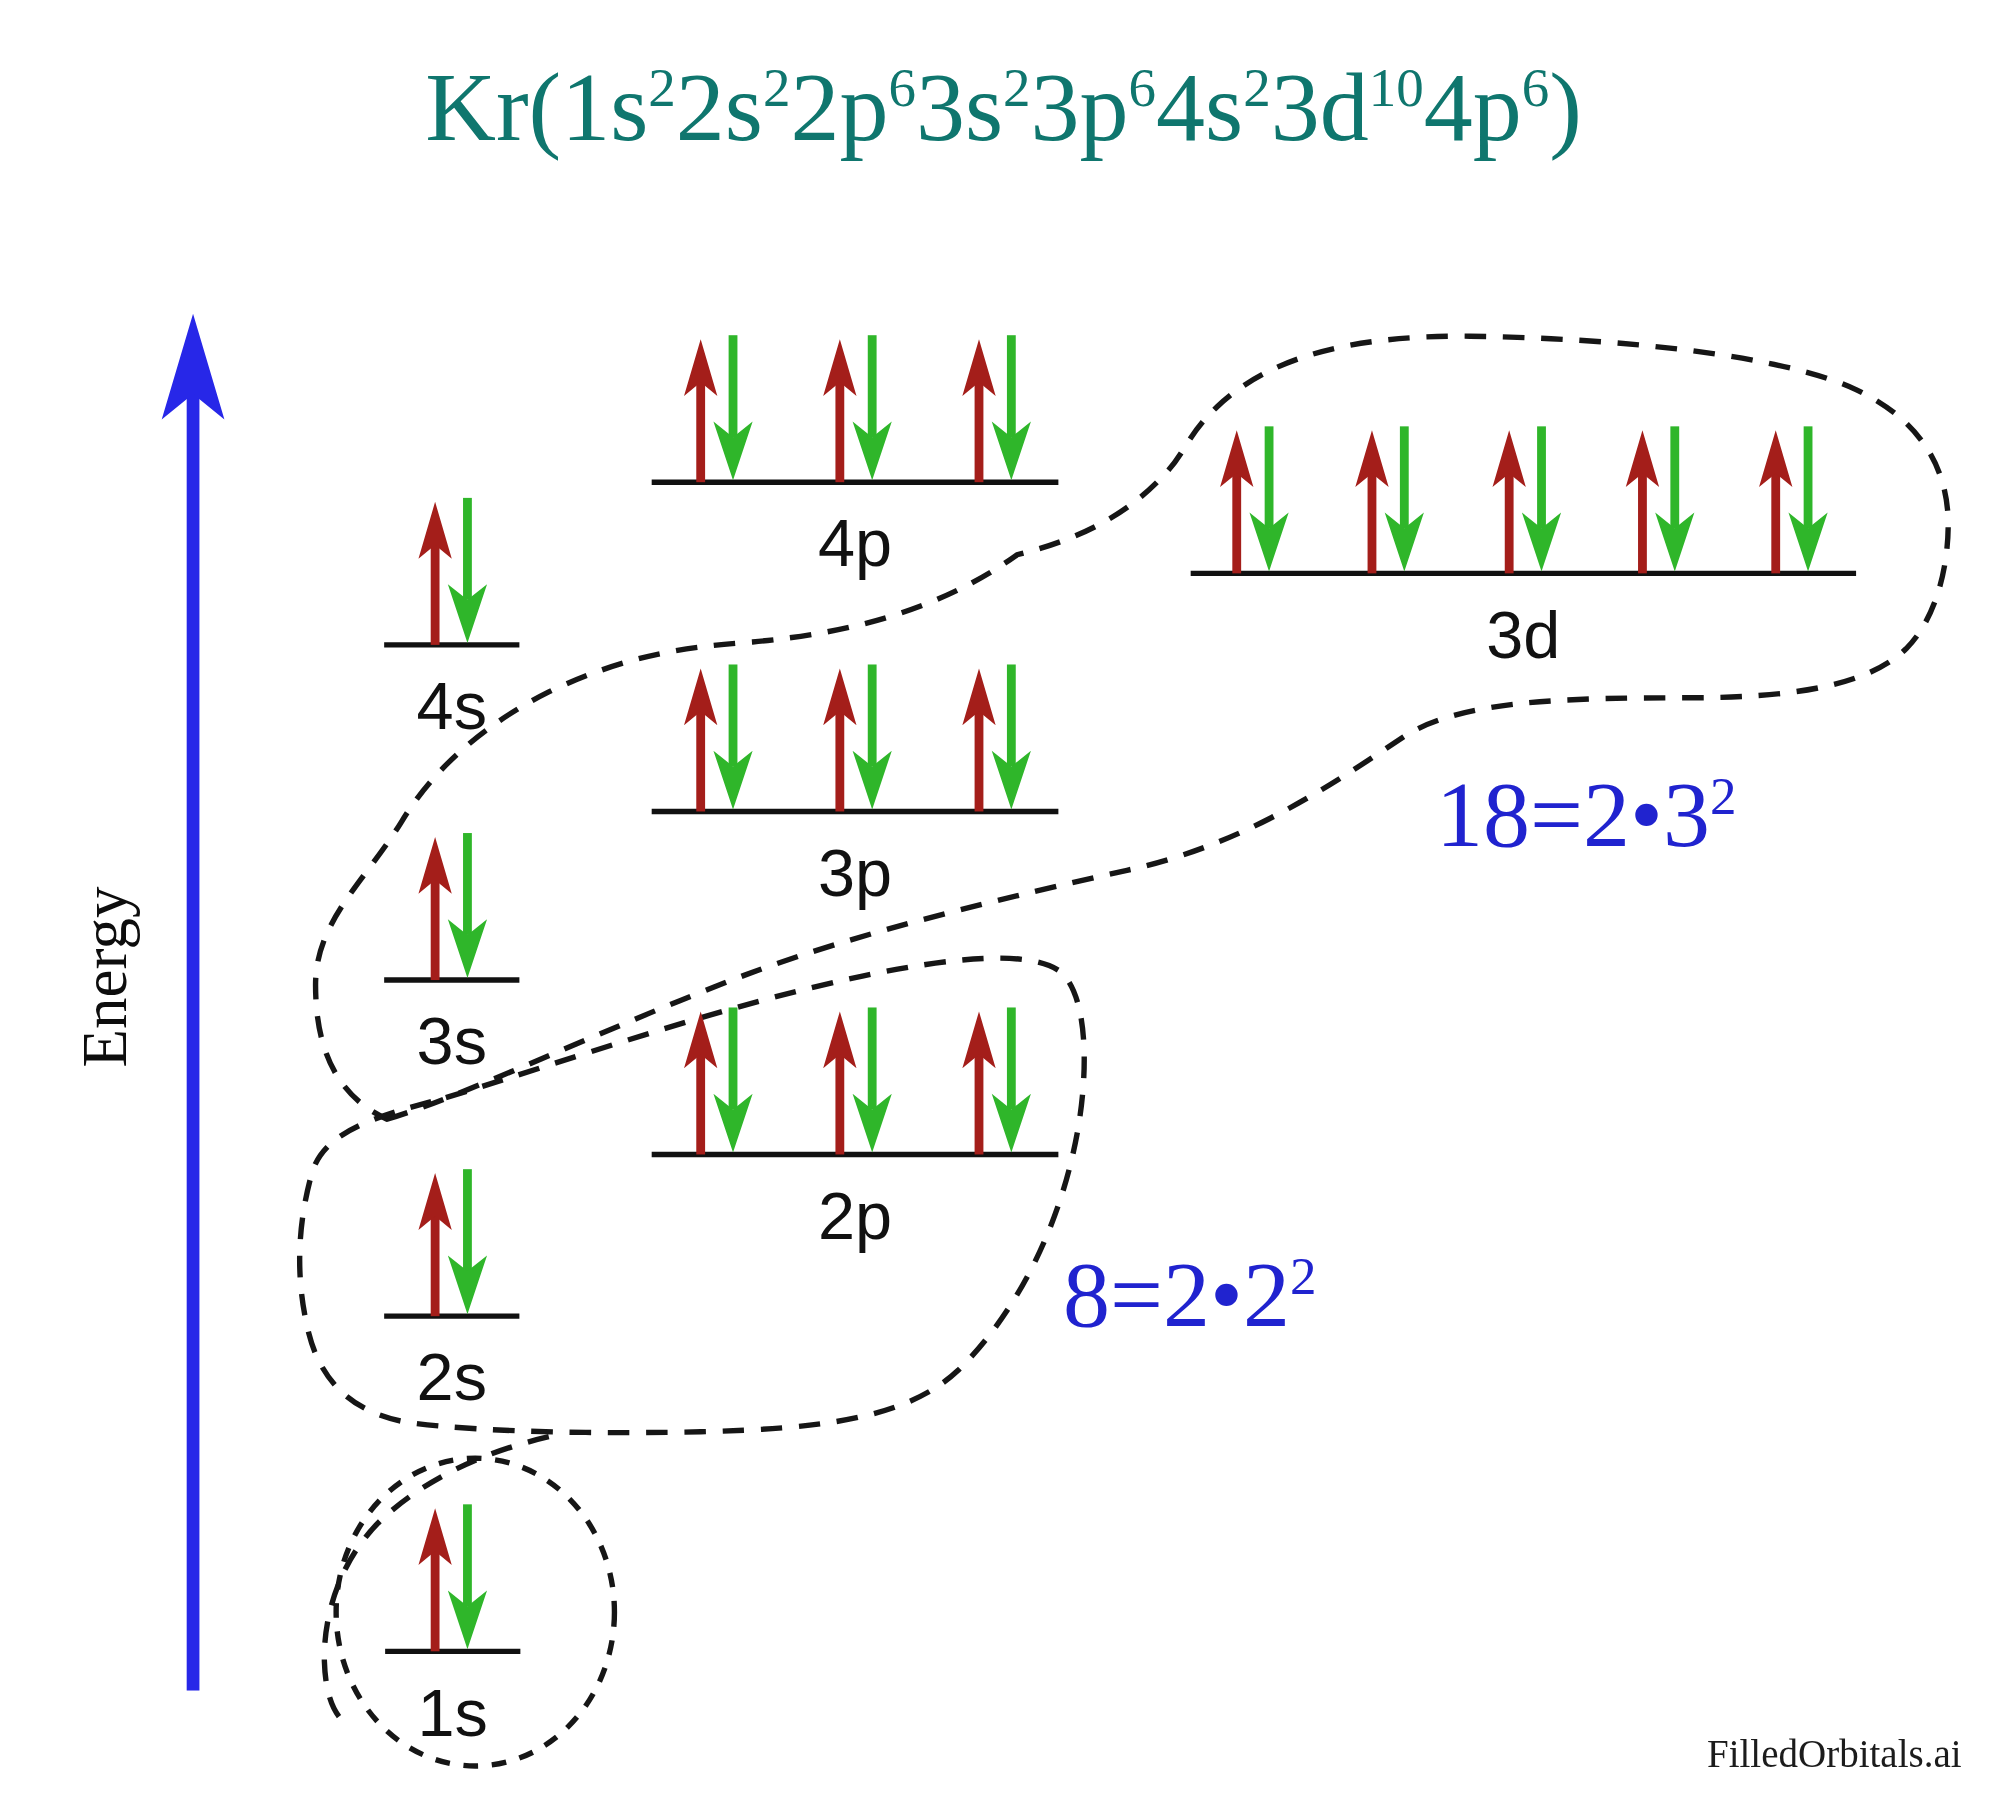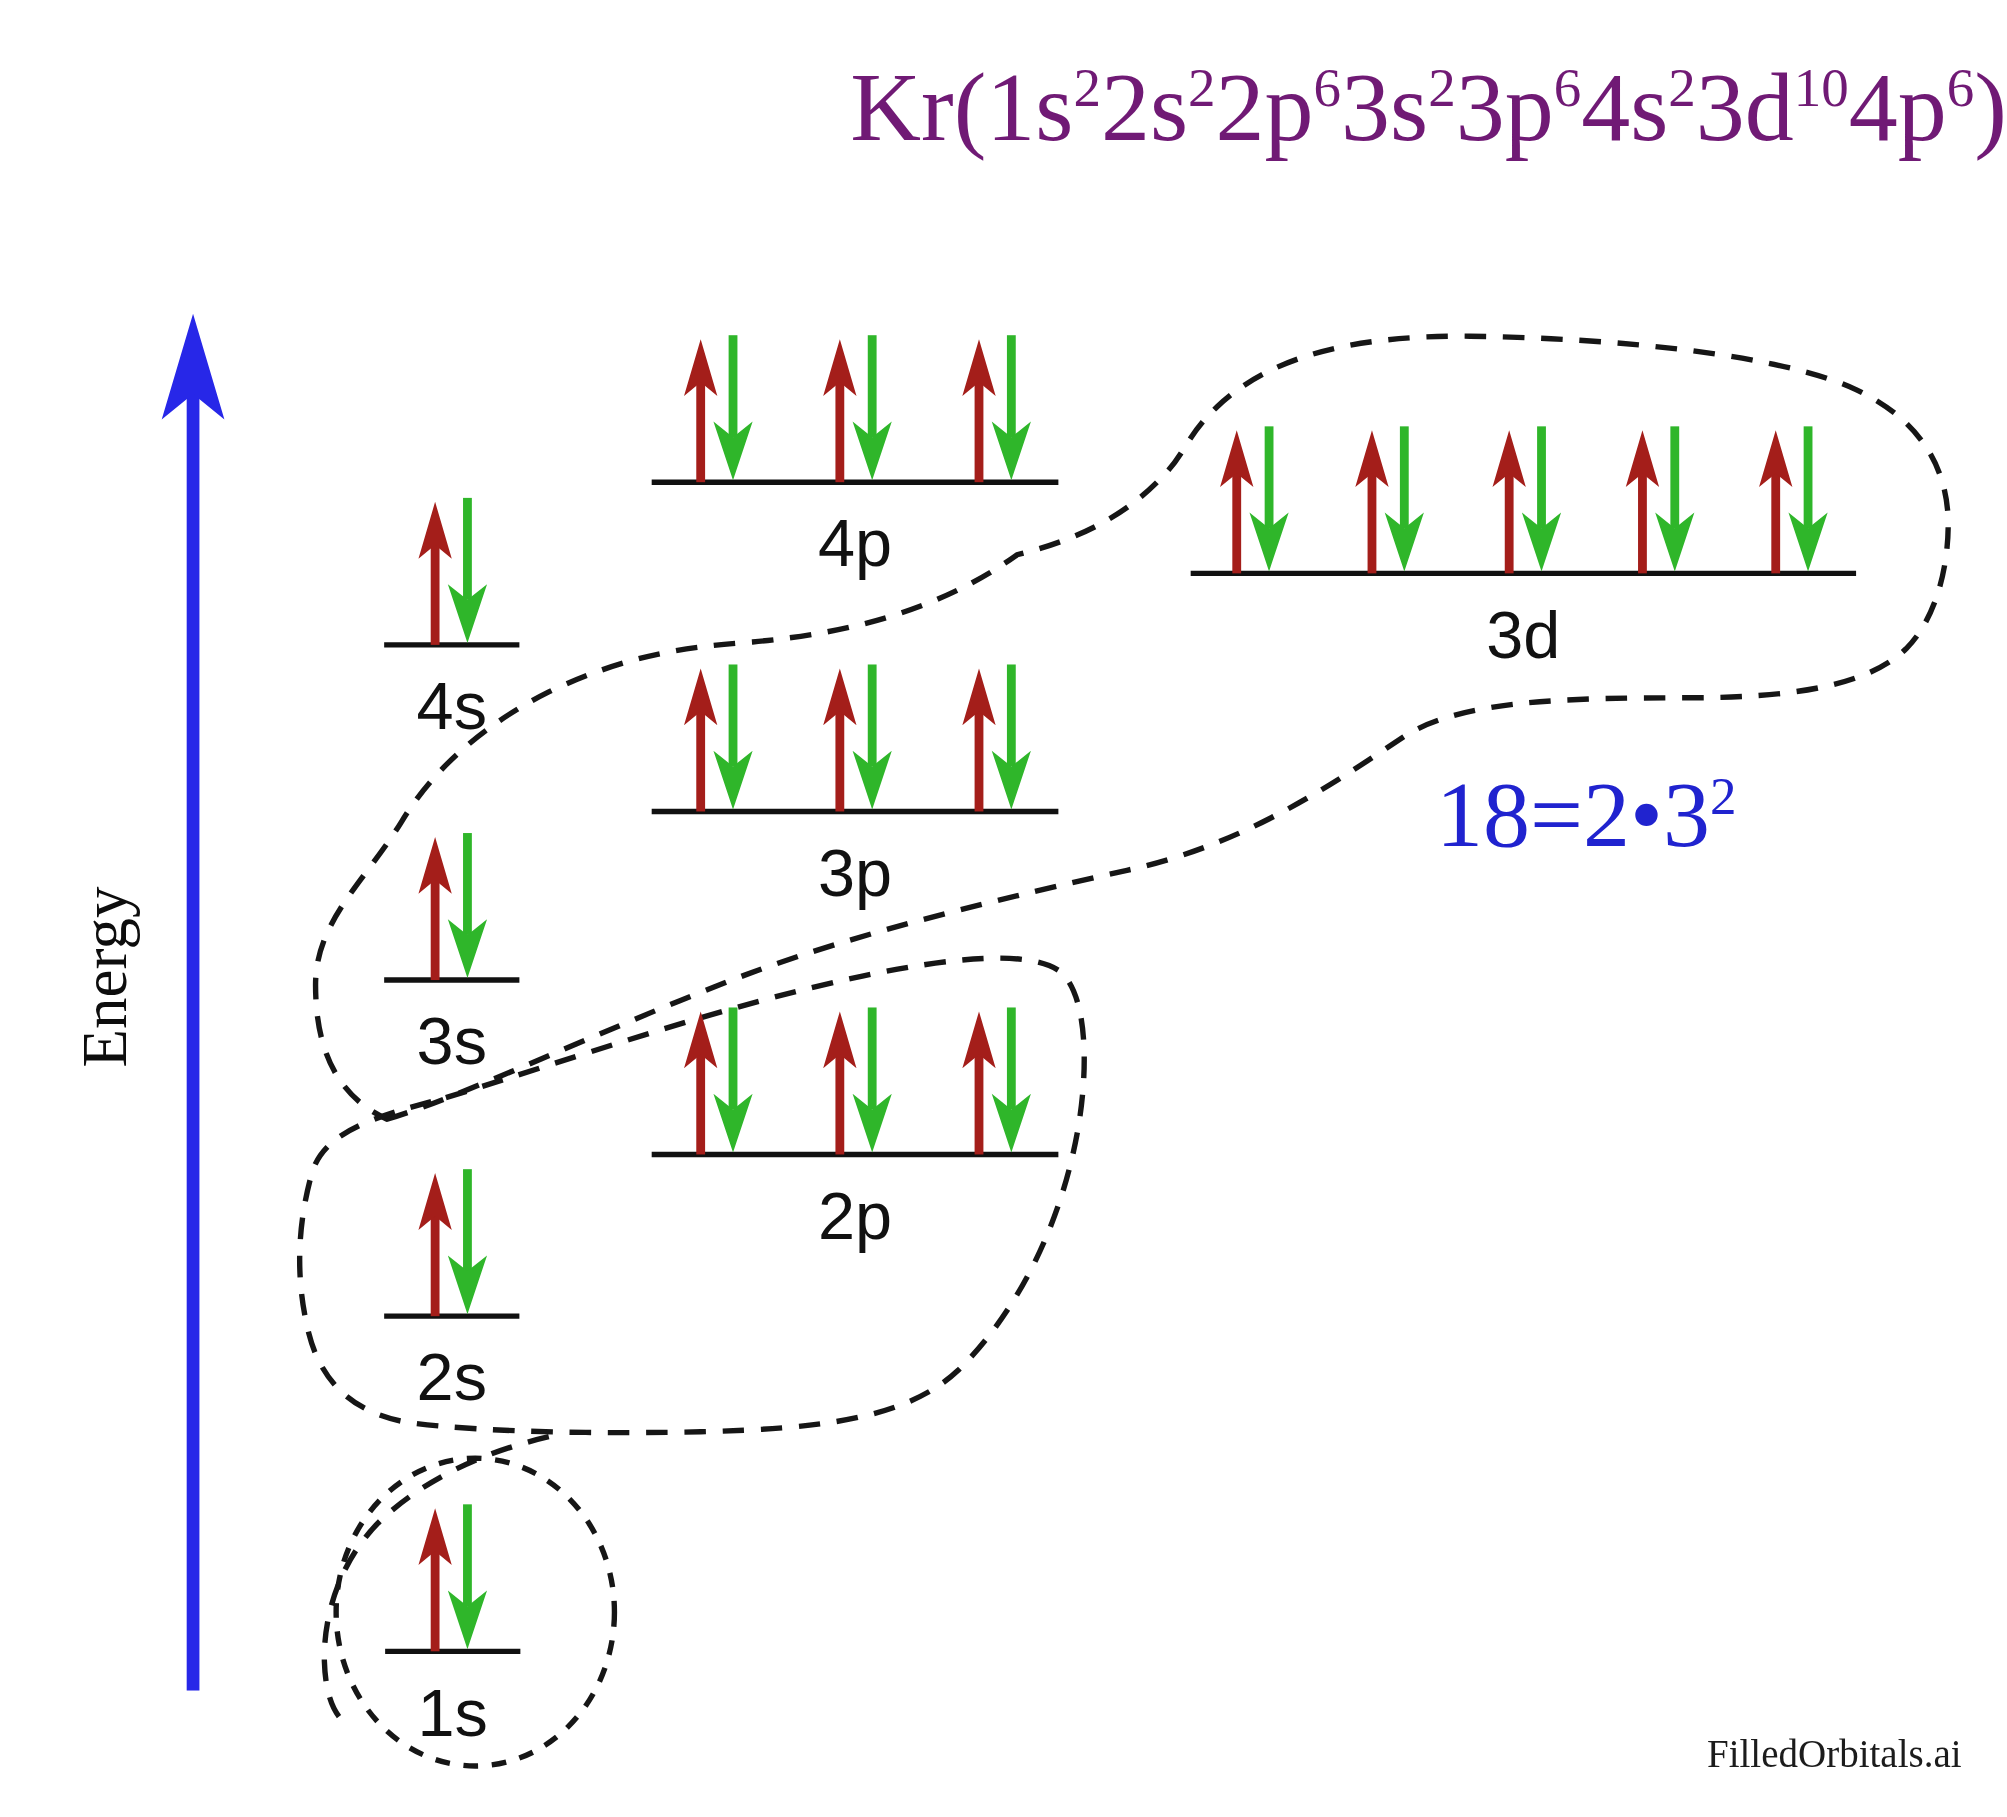--- a/index.html
+++ b/index.html
@@ -10,21 +10,21 @@
     font-family:"Liberation Serif", serif;
     overflow:hidden;
   }
   #diagram-svg{position:absolute;left:0;top:0;width:2007px;height:1817px;}
   .blob{fill:none;stroke:#161616;stroke-width:5.5;stroke-dasharray:22 17;stroke-linecap:butt;}
   .blob-small{fill:none;stroke:#161616;stroke-width:5.5;stroke-dasharray:15 14;}
   .orb-line{stroke:#111111;stroke-width:5.5;stroke-linecap:butt;}
   .orb-label{font-family:"Liberation Sans", sans-serif;font-size:68px;fill:#111111;text-anchor:middle;}
   .title{
     position:absolute;left:0;top:51px;width:2007px;
-    text-align:right;font-size:98px;color:#701a75;white-space:nowrap;
+    text-align:center;font-size:98px;color:#0f766e;white-space:nowrap;
   }
   .title sup{font-size:55px;}
   .formula{position:absolute;font-size:94px;color:var(--formula_blue,#2023cf);white-space:nowrap;line-height:1;}
   .formula sup{font-size:53px;}
   .energy-label{
     position:absolute;left:105px;top:977px;
     transform:translate(-50%,-50%) rotate(-90deg);
     font-size:63px;color:#0d0d0d;white-space:nowrap;
   }
   .watermark{position:absolute;left:1707px;top:1731px;font-size:39px;color:#1c1c1c;white-space:nowrap;}
@@ -32,20 +32,21 @@
 </style>
 </head>
 <body>
 
 <div id="stage">
 
   <div class="title"><span>Kr(1s</span><sup>2</sup><span>2s</span><sup>2</sup><span>2p</span><sup>6</sup><span>3s</span><sup>2</sup><span>3p</span><sup>6</sup><span>4s</span><sup>2</sup><span>3d</span><sup>10</sup><span>4p</span><sup>6</sup><span>)</span></div>
 
   <div class="energy-label">Energy</div>
 
+  <div class="formula" style="left:1063px;top:1247px;"><span>8=2•2</span><sup>2</sup></div>
   <div class="formula" style="left:1436px;top:743px;margin-top:24px;"><span>18=2•3</span><sup>2</sup></div>
 
   <div class="watermark">FilledOrbitals.ai</div>
 
   <svg id="diagram-svg" viewBox="0 0 2048 1854">
 
     <g>
       <rect x="190.5" y="402" width="13" height="1323" fill="#2727e8"></rect>
       <polygon points="197,320 229,428 197,402 165,428" fill="#2727e8"></polygon>
     </g>

